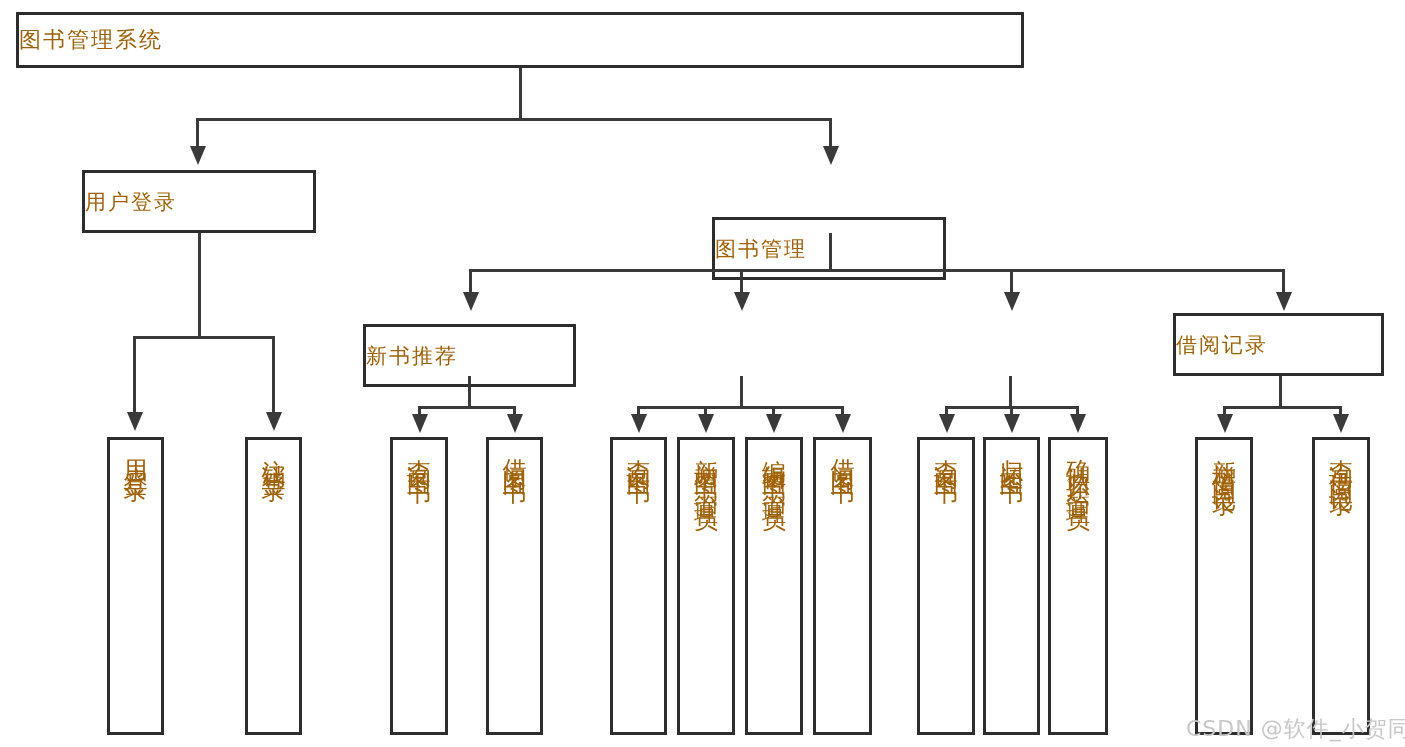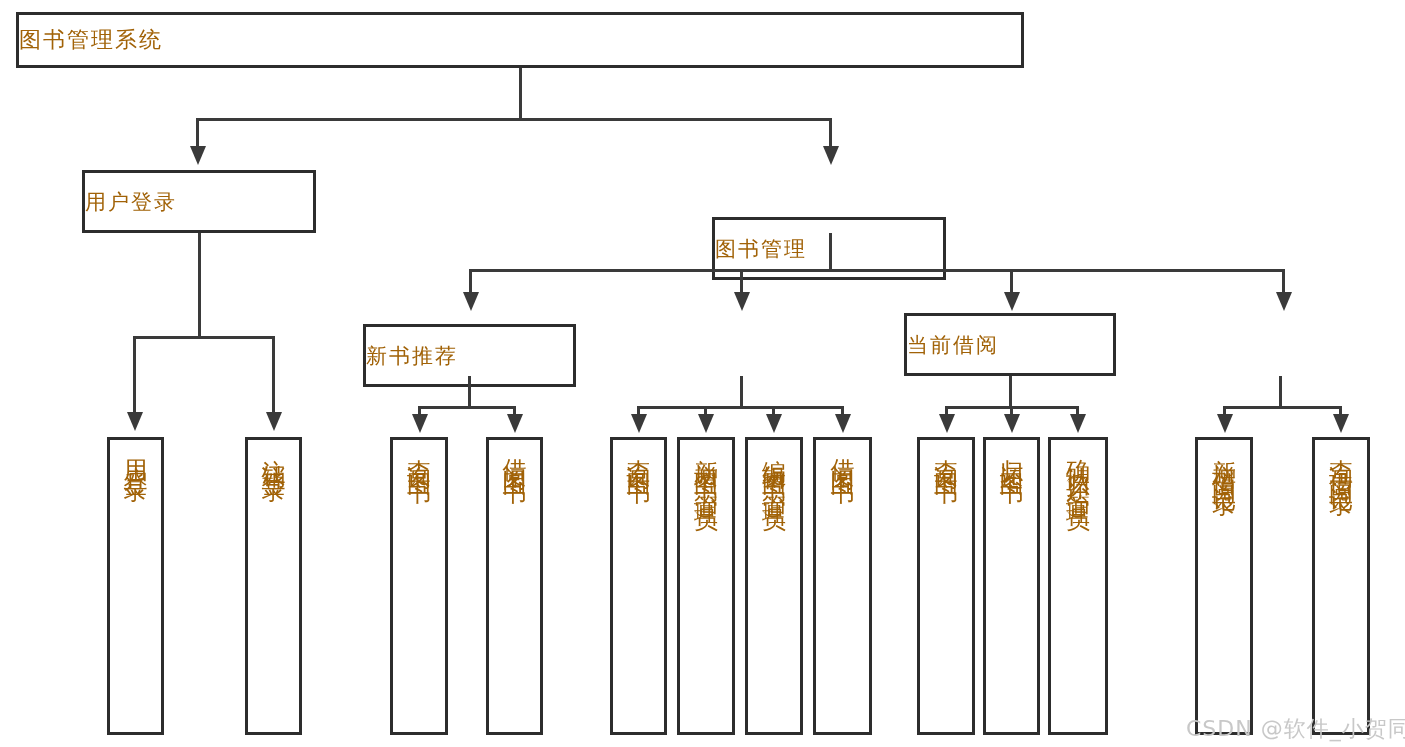--- a/index.html
+++ b/index.html
@@ -97,22 +97,22 @@
   <div class="vline" style="left:740px; top:269px; height:26px;"></div>
   <div class="tri" style="left:734px; top:292px;"></div>
   <div class="vline" style="left:1010px; top:269px; height:26px;"></div>
   <div class="tri" style="left:1004px; top:292px;"></div>
   <div class="vline" style="left:1282px; top:269px; height:26px;"></div>
   <div class="tri" style="left:1276px; top:292px;"></div>
 
   <div class="node hnode" style="left:363px; top:324px; width:213px; height:63px;">
     <span>新书推荐</span>
   </div>
-  <div class="node hnode" style="left:904px; top:313px; width:212px; height:63px;">
-    <span>当前借阅</span>
+  <div class="node hnode" style="left:1173px; top:313px; width:211px; height:63px;">
+    <span>借阅记录</span>
   </div>
 
   <div class="vline" style="left:468px; top:376px; height:33px;"></div>
   <div class="hline" style="left:418px; top:406px; width:98px;"></div>
   <div class="vline" style="left:418px; top:406px; height:10px;"></div>
   <div class="tri" style="left:412px; top:414px;"></div>
   <div class="vline" style="left:513px; top:406px; height:10px;"></div>
   <div class="tri" style="left:507px; top:414px;"></div>
 
   <div class="vline" style="left:740px; top:376px; height:33px;"></div>

